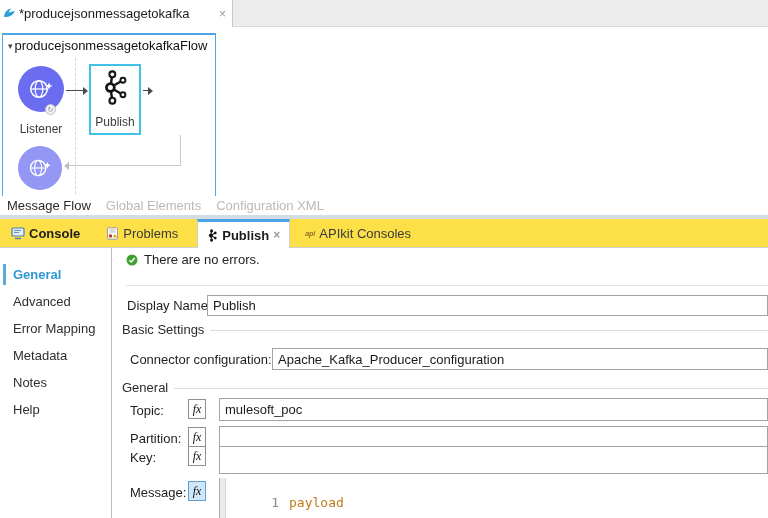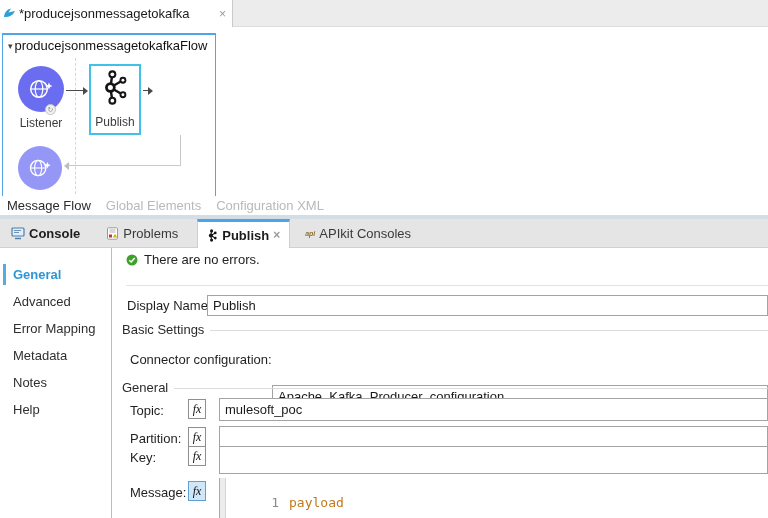--- a/index.html
+++ b/index.html
@@ -52,21 +52,21 @@
 
   
   .canvas-tabs { position:absolute; left:0; top:196px; width:768px; height:19px;
                  display:flex; gap:15px; padding-left:7px; align-items:center; font-size:13px; }
   .canvas-tab { color:#b9b9b9; cursor:pointer; white-space:nowrap; }
   .canvas-tab.active { color:#2b2b2b; }
 
   .splitbar { position:absolute; left:0; top:215px; width:768px; height:4px; background:#d2dde6; }
 
   
-  .console-bar { position:absolute; left:0; top:219px; width:768px; height:29px; background:#e5e5e5;
+  .console-bar { position:absolute; left:0; top:219px; width:768px; height:29px; background:#fde047;
                  border-bottom:1px solid #d0d0d0; display:flex; align-items:stretch; }
   .ctab { display:flex; align-items:center; gap:4px; padding:0 9px; font-size:13px; color:#3a3a3a;
           cursor:pointer; white-space:nowrap; }
   .ctab.bold { font-weight:bold; color:#1c1c1c; }
   .ctab.active { background:#fff; border-top:3px solid #4aa4e8; border-left:1px solid #cfcfcf;
                  border-right:1px solid #cfcfcf; margin-bottom:-1px; }
   .api-glyph { font-size:7px; font-style:italic; font-weight:bold; color:#8f7030; }
 
   
   .props { position:absolute; left:0; top:248px; width:768px; height:270px; background:#fff; }
@@ -131,21 +131,21 @@
       <div class="node-wrap" style="left:15px; top:31px; width:46px;">
         <div class="node-circle">
           <svg width="26" height="26" viewBox="0 0 26 26">
             <circle cx="11" cy="13" r="8.3" stroke="#fff" stroke-width="1.5" fill="none"></circle>
             <ellipse cx="11" cy="13" rx="3.8" ry="8.3" stroke="#fff" stroke-width="1.2" fill="none"></ellipse>
             <line x1="2.8" y1="13" x2="19.2" y2="13" stroke="#fff" stroke-width="1.2"></line>
             <path d="M21 6.5 L22.1 9 L24.6 10 L22.1 11 L21 13.5 L19.9 11 L17.4 10 L19.9 9 Z" fill="#fff"></path>
           </svg>
           <div class="reply-badge">↻</div>
         </div>
-        <div class="free-label" style="left:-12px; top:50px;text-align:center;">Listener</div>
+        <div class="free-label" style="left:-12px; top:56px;text-align:center;">Listener</div>
       </div>
 
       <div class="harrow" style="left:63px; top:55px; width:21px;"></div>
 
       <div class="op-box selected" style="left:86px; top:29px;">
         <svg width="32" height="37" viewBox="0 0 24 28">
           <g stroke="#141414" stroke-width="1.8" fill="none">
             <line x1="10" y1="4" x2="8.5" y2="14"></line>
               <line x1="8.5" y1="14" x2="10" y2="24"></line>
             <line x1="8.5" y1="14" x2="18" y2="8.5"></line>
@@ -267,21 +267,21 @@
         <span class="flabel" style="left:14px; top:3px;">Display Name:</span>
         <input class="tinput" style="left: 94px; right: 0px;" value="Publish">
       </div>
 
       <div class="group" style="top:74px;">
         <span>Basic Settings</span>
         <div class="gline"></div>
       </div>
       <div class="frow" style="top:100px; height:22px;">
         <span class="flabel" style="left:17px; top:4px;">Connector configuration:</span>
-        <input class="tinput" style="left: 159px; right: 0px; margin-top: 37px;" value="Apache_Kafka_Producer_configuration">
+        <input class="tinput" style="left: 159px; right: 0px;" value="Apache_Kafka_Producer_configuration">
       </div>
 
       <div class="group" style="top:132px;">
         <span>General</span>
         <div class="gline"></div>
       </div>
 
       <div class="frow" style="top:150px; height:23px;">
         <span class="flabel" style="left:17px; top:5px;">Topic:</span>
         <div class="fx" style="left:75px; top:1px;">fx</div>

